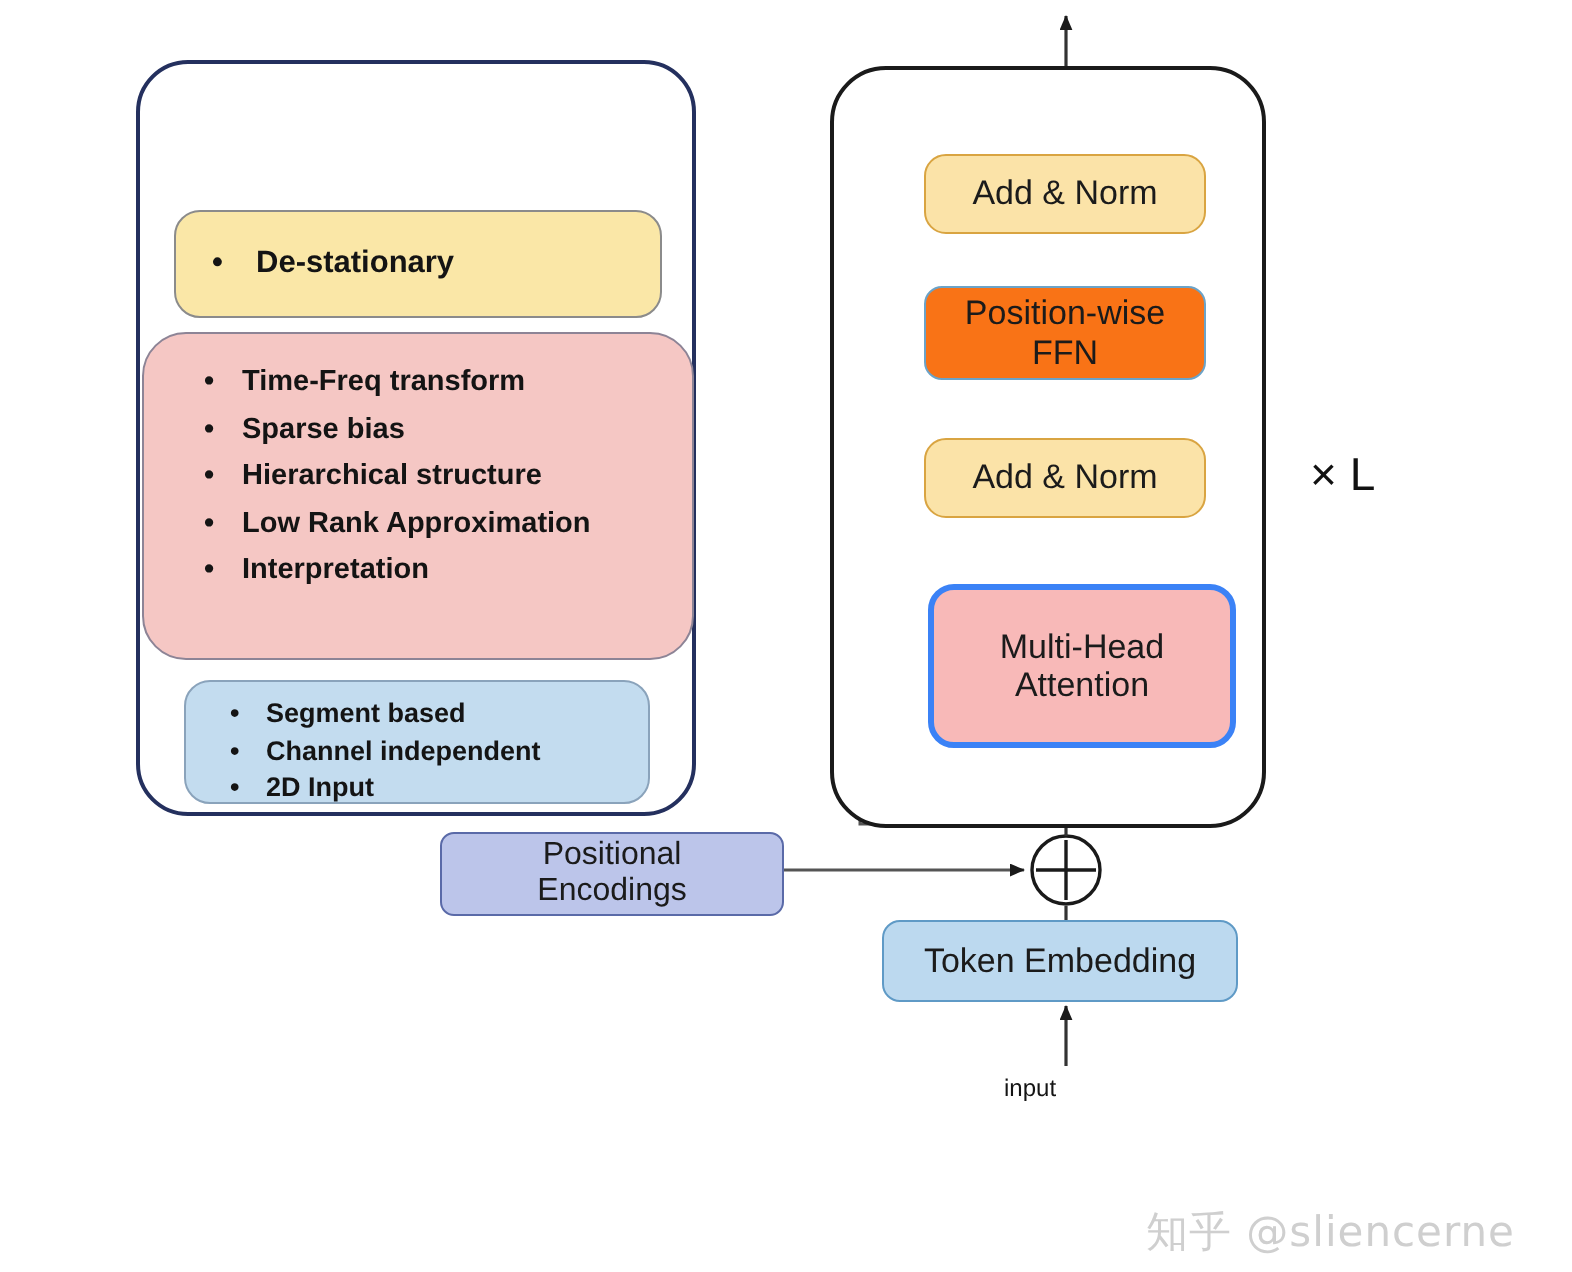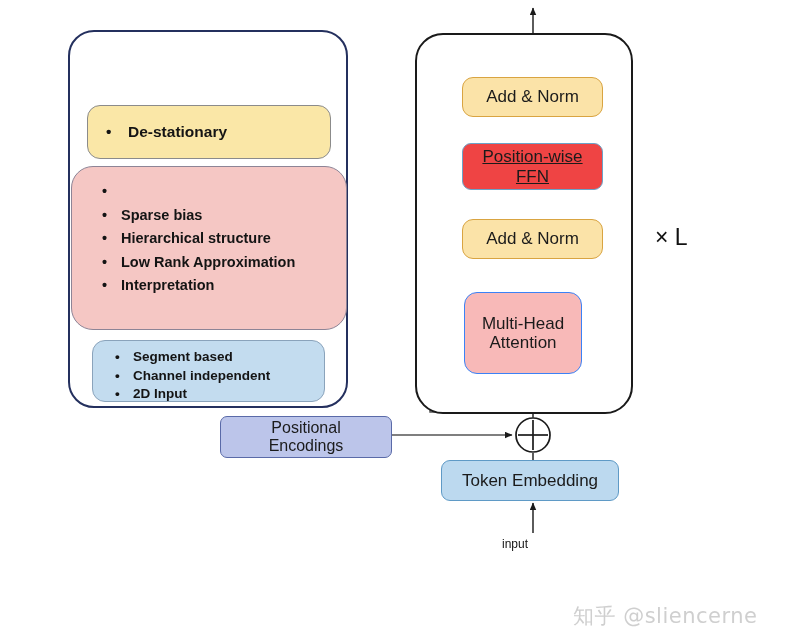--- a/index.html
+++ b/index.html
@@ -151,36 +151,35 @@
 
   .node-addnorm-top {
     left: 462px; top: 77px;
     width: 141px; height: 40px;
     background: #fbe3a8;
     border: 1px solid #d9a441;
   }
   .node-ffn {
     left: 462px; top: 143px;
     width: 141px; height: 47px;
-    background: #ef4444;
+    background: #f97316;
     border: 1px solid #6ba3c8;
     border-radius: 9px;
-    text-decoration: underline;
   }
   .node-addnorm-bot {
     left: 462px; top: 219px;
     width: 141px; height: 40px;
     background: #fbe3a8;
     border: 1px solid #d9a441;
   }
   .node-mha {
     left: 464px; top: 292px;
-    width: 118px; height: 82px;
+    width: 154px; height: 82px;
     background: #f8b9b8;
-    border: 1px solid #3b82f6;
+    border: 3px solid #3b82f6;
     border-radius: 13px;
   }
   .node-posenc {
     left: 220px; top: 416px;
     width: 172px; height: 42px;
     background: #bcc5ea;
     border: 1px solid #5a6aa8;
     border-radius: 7px;
     font-size: 16px;
     justify-content: center;
@@ -306,20 +305,21 @@
           <span class="bullet-dot">•</span>
           <span>De-stationary</span>
         </li>
       </ul>
     </div>
 
     <div class="cat-box pink">
       <ul class="bullet-list">
         <li class="bullet-item">
           <span class="bullet-dot">•</span>
+          <span>Time-Freq transform</span>
         </li>
         <li class="bullet-item">
           <span class="bullet-dot">•</span>
           <span>Sparse bias</span>
         </li>
         <li class="bullet-item">
           <span class="bullet-dot">•</span>
           <span>Hierarchical structure</span>
         </li>
         <li class="bullet-item">

